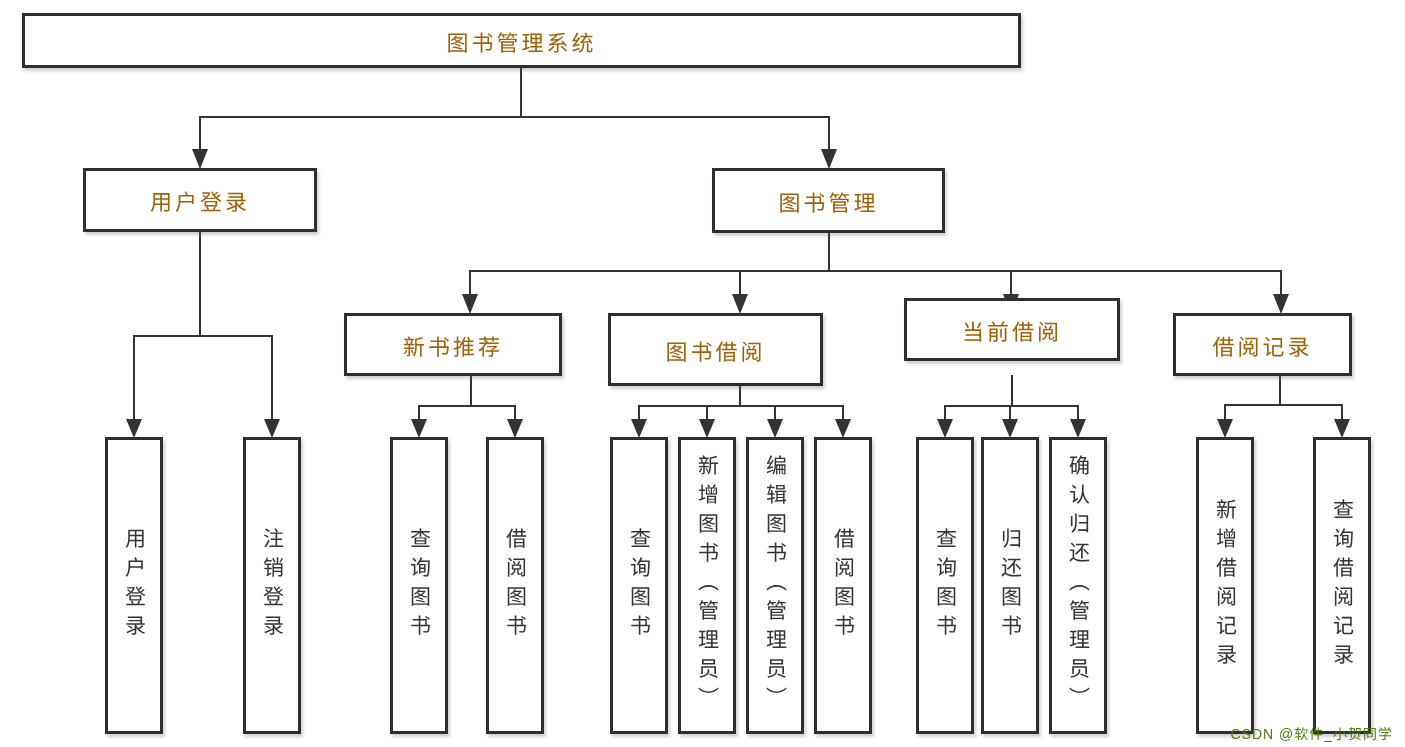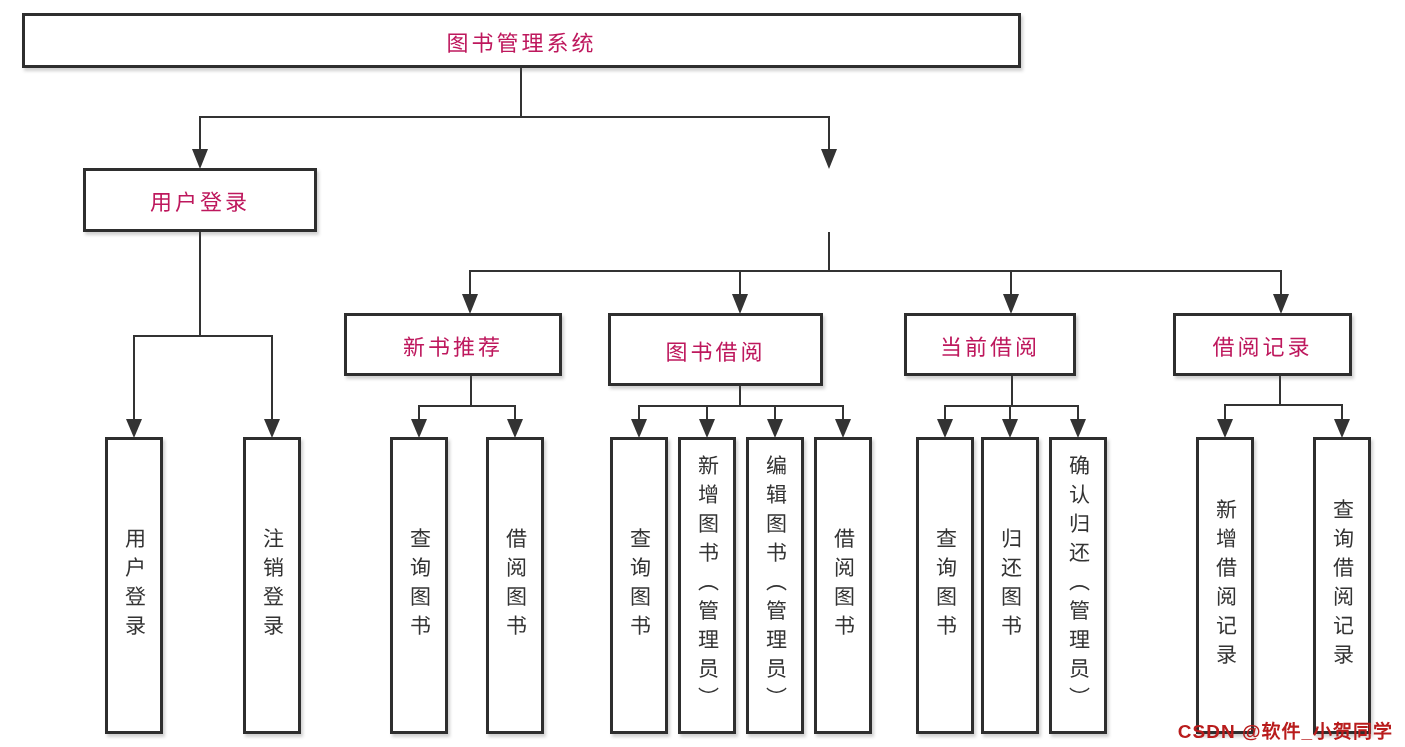--- a/index.html
+++ b/index.html
@@ -21,41 +21,40 @@
     border: 3px solid #2e2e2e;
     display: flex;
     align-items: center;
     justify-content: center;
     box-shadow: 2px 3px 3px rgba(90,90,90,0.28);
   }
   .node.h { border-width: 3px; }
   .node.h .lbl {
     font-size: 22px;
     letter-spacing: 3px;
-    color: #be185d;
+    color: #a16207;
     white-space: nowrap;
   }
   .node.leaf .lbl-v {
     writing-mode: vertical-rl;
     text-orientation: mixed;
     font-size: 21px;
     letter-spacing: 8px;
     line-height: 1;
     color: #333333;
   }
   .watermark {
     position: absolute;
     right: 12px;
     bottom: 4px;
-    font-size: 19px;
+    font-size: 14px;
     letter-spacing: 1px;
-    color: #b91c1c;
+    color: #4d7c0f;
     z-index: 5;
     white-space: nowrap;
-    font-weight: bold;
   }
 </style>
 </head>
 <body>
 
 <div class="stage">
 
   <svg class="connectors" width="1405" height="747" viewBox="0 0 1405 747">
     <g stroke="#333333" stroke-width="2" fill="none">
 
@@ -122,28 +121,31 @@
     </g>
   </svg>
 
   <div class="node h" style="left:22px;top:13px;width:999px;height:55px">
     <span class="lbl">图书管理系统</span>
   </div>
 
   <div class="node h" style="left:83px;top:168px;width:234px;height:64px">
     <span class="lbl">用户登录</span>
   </div>
+  <div class="node h" style="left:712px;top:168px;width:233px;height:65px">
+    <span class="lbl">图书管理</span>
+  </div>
 
   <div class="node h" style="left:344px;top:313px;width:218px;height:63px">
     <span class="lbl">新书推荐</span>
   </div>
   <div class="node h" style="left:608px;top:313px;width:215px;height:73px">
     <span class="lbl">图书借阅</span>
   </div>
-  <div class="node h" style="left:904px;top:313px;width:172px;height:63px">
+  <div class="node h" style="left:904px;top:298px;width:216px;height:63px">
     <span class="lbl">当前借阅</span>
   </div>
   <div class="node h" style="left:1173px;top:313px;width:179px;height:63px">
     <span class="lbl">借阅记录</span>
   </div>
 
   <div class="node leaf" style="left:105px;top:437px;width:58px;height:297px">
     <span class="lbl-v">用户登录</span>
   </div>
   <div class="node leaf" style="left:243px;top:437px;width:58px;height:297px">

